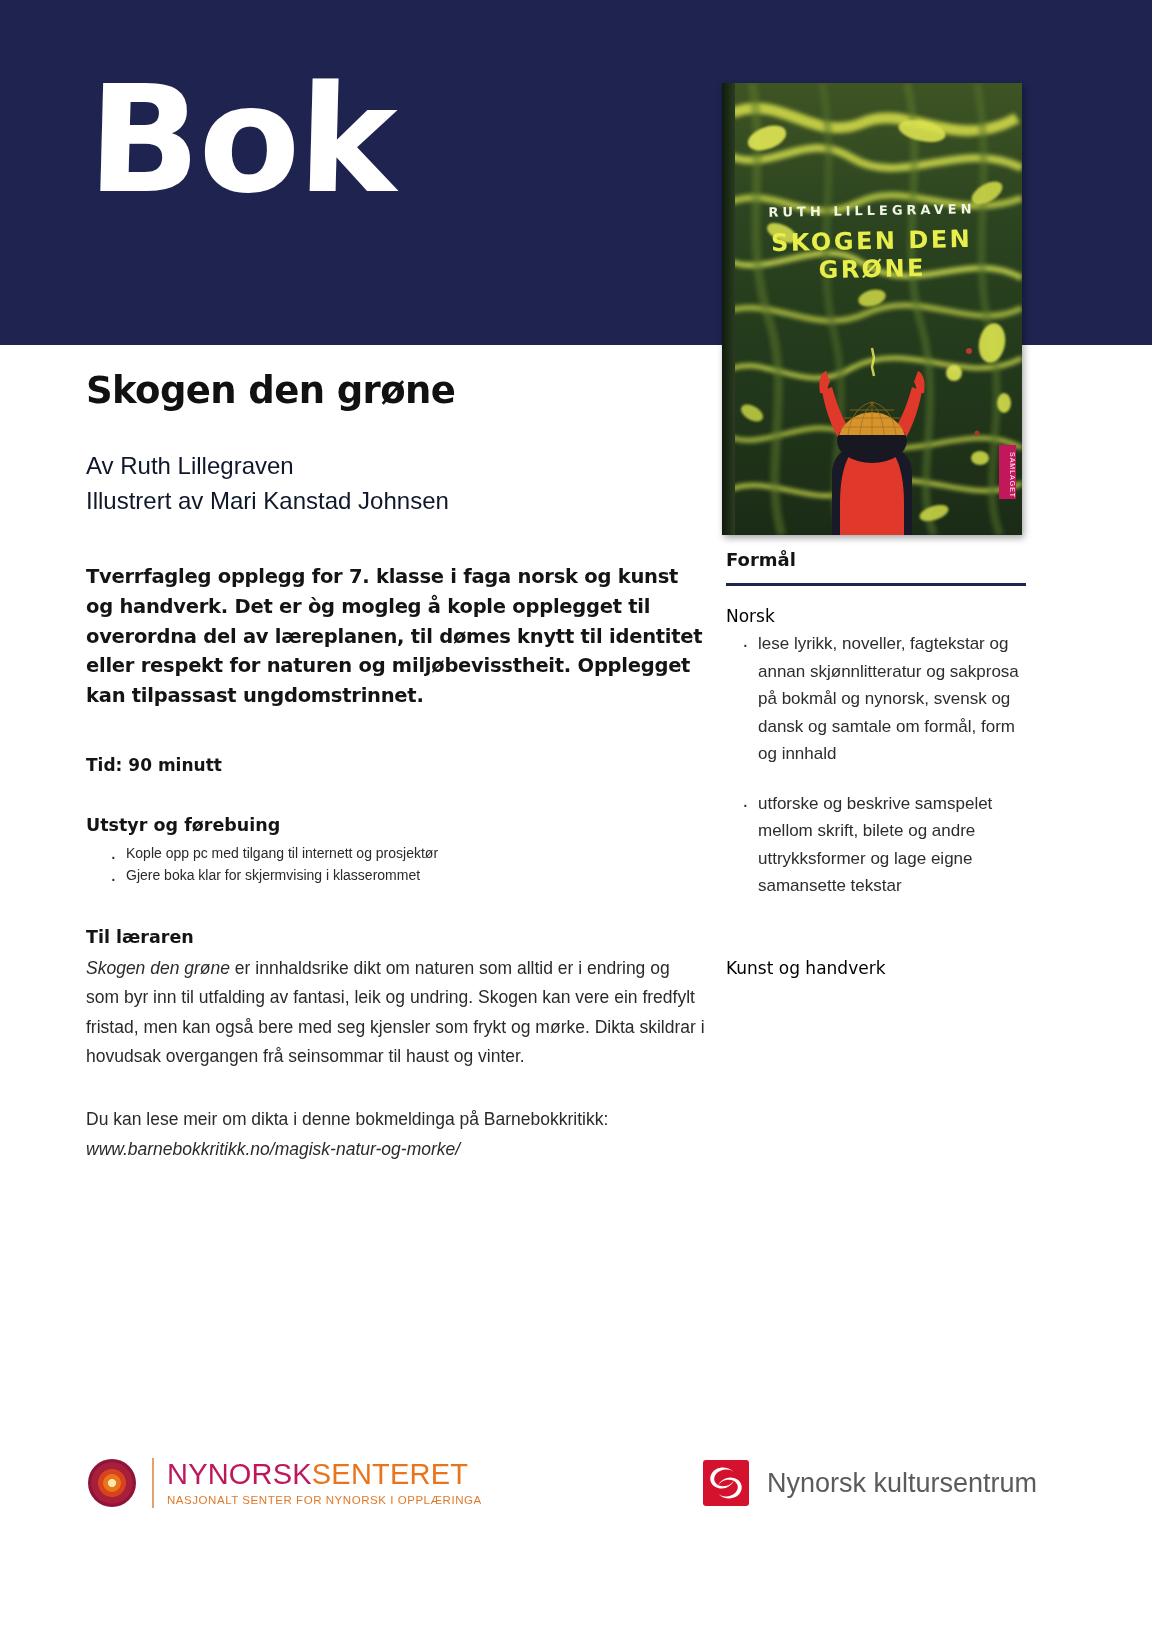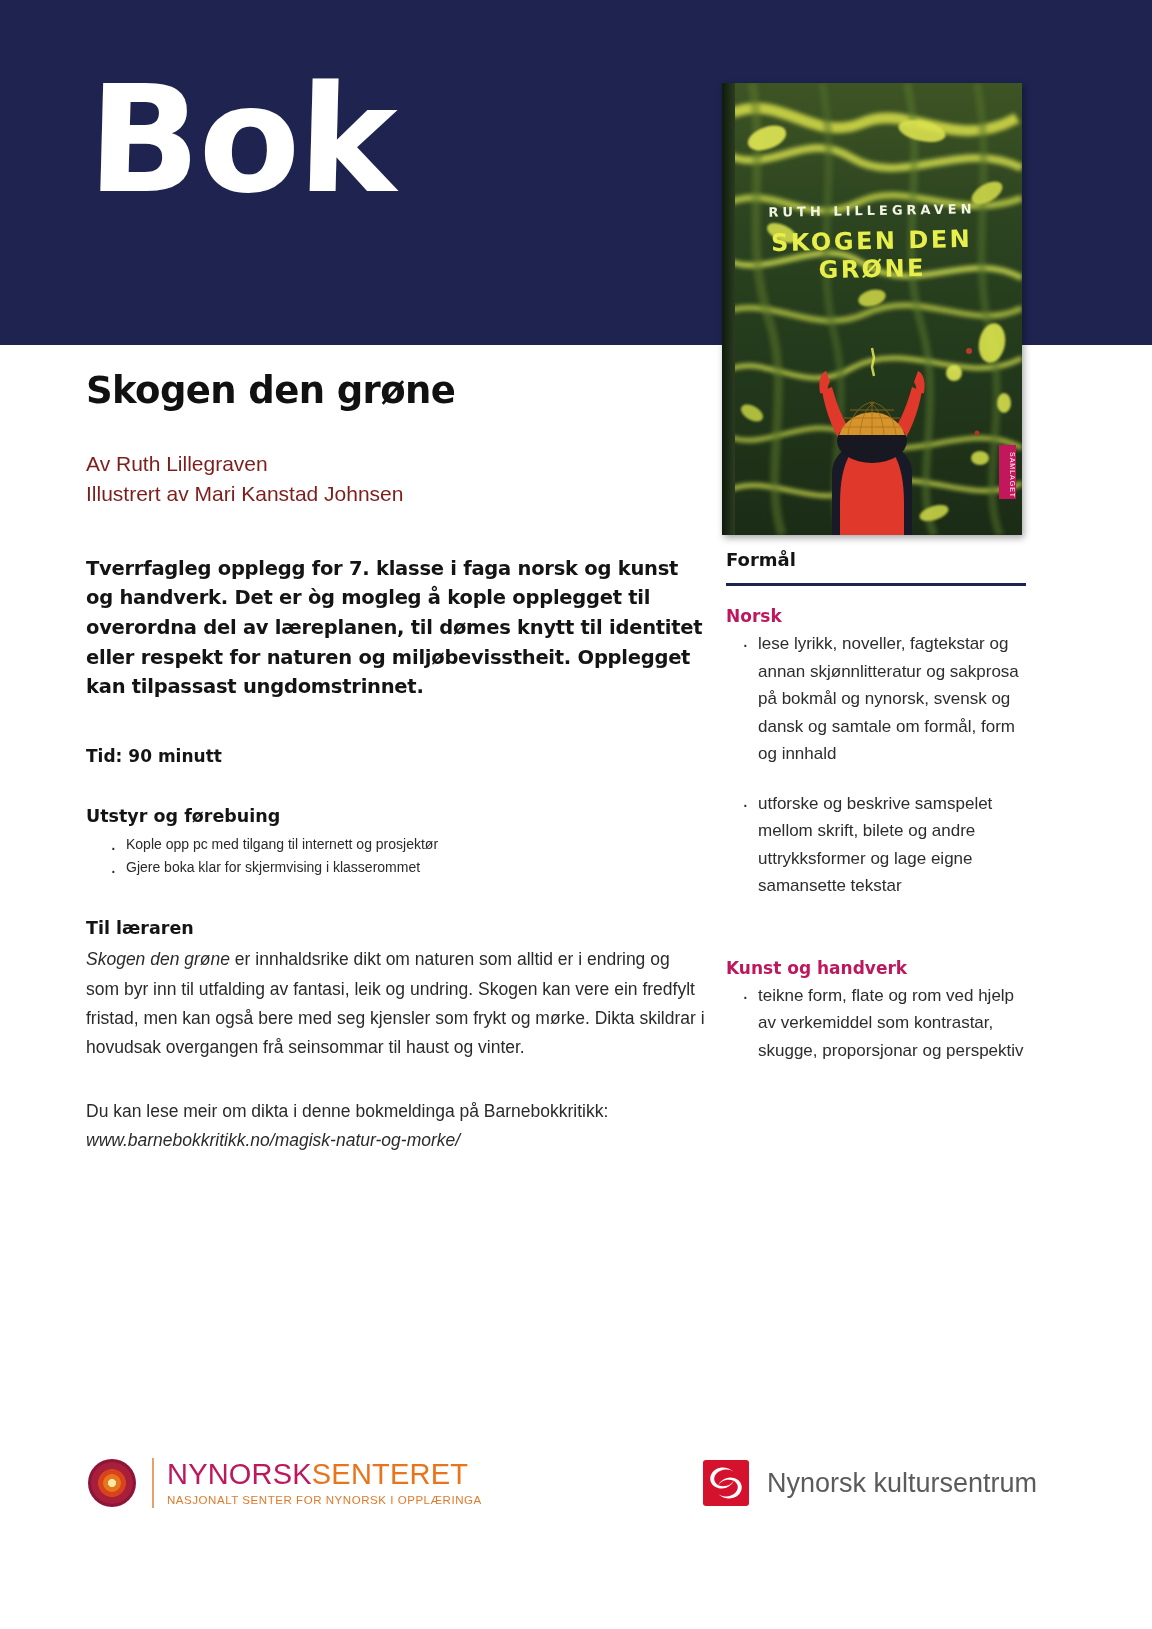--- a/index.html
+++ b/index.html
@@ -144,22 +144,22 @@
   .doc-title {
     font-family: "DejaVu Sans", sans-serif;
     font-size: 37px;
     font-weight: 700;
     color: #111111;
     letter-spacing: -0.6px;
     margin: 0 0 38px 0;
     line-height: 1.05;
   }
   .byline {
-    font-size: 21px;
-    color: #7f1d1d;
+    font-size: 24px;
+    color: #0f172a;
     line-height: 1.45;
     margin: 0 0 44px 0;
   }
   .lede {
     font-family: "DejaVu Sans", sans-serif;
     font-size: 19.5px;
     font-weight: 700;
     color: #141414;
     line-height: 1.52;
     margin: 0 0 44px 0;
@@ -218,22 +218,22 @@
   }
   .rule {
     height: 3px;
     background: #1e2350;
     margin: 0 0 20px 0;
     width: 300px;
   }
   .sub-head {
     font-family: "DejaVu Sans", sans-serif;
     font-size: 17px;
-    font-weight: 700;
-    color: #be185d;
+    font-weight: 400;
+    color: #000000;
     margin: 0 0 4px 0;
   }
   ul.r-bullets {
     list-style: none;
     margin: 0 0 28px 0;
     padding: 0 0 0 16px;
   }
   ul.r-bullets li {
     position: relative;
     font-size: 17px;
@@ -460,23 +460,20 @@
 
       <h3 class="sub-head">Norsk</h3>
       <ul class="r-bullets">
         <li>lese lyrikk, noveller, fagtekstar og annan skjønnlitteratur og sakprosa på bokmål og nynorsk, svensk og dansk og samtale om formål, form og innhald</li>
         <li>utforske og beskrive samspelet mellom skrift, bilete og andre uttrykksformer og lage eigne samansette tekstar</li>
       </ul>
 
       <div class="gap-kunst"></div>
 
       <h3 class="sub-head">Kunst og handverk</h3>
-      <ul class="r-bullets">
-        <li>teikne form, flate og rom ved hjelp av verkemiddel som kontrastar, skugge, proporsjonar og perspektiv</li>
-      </ul>
     </div>
   </div>
 
   <div class="footer">
 
     <div class="logo-nynorsksenteret">
       <div class="ns-mark"></div>
       <div class="ns-divider"></div>
       <div class="ns-text">
         <div class="ns-line1"><span class="w1">NYNORSK</span><span class="w2">SENTERET</span></div>

